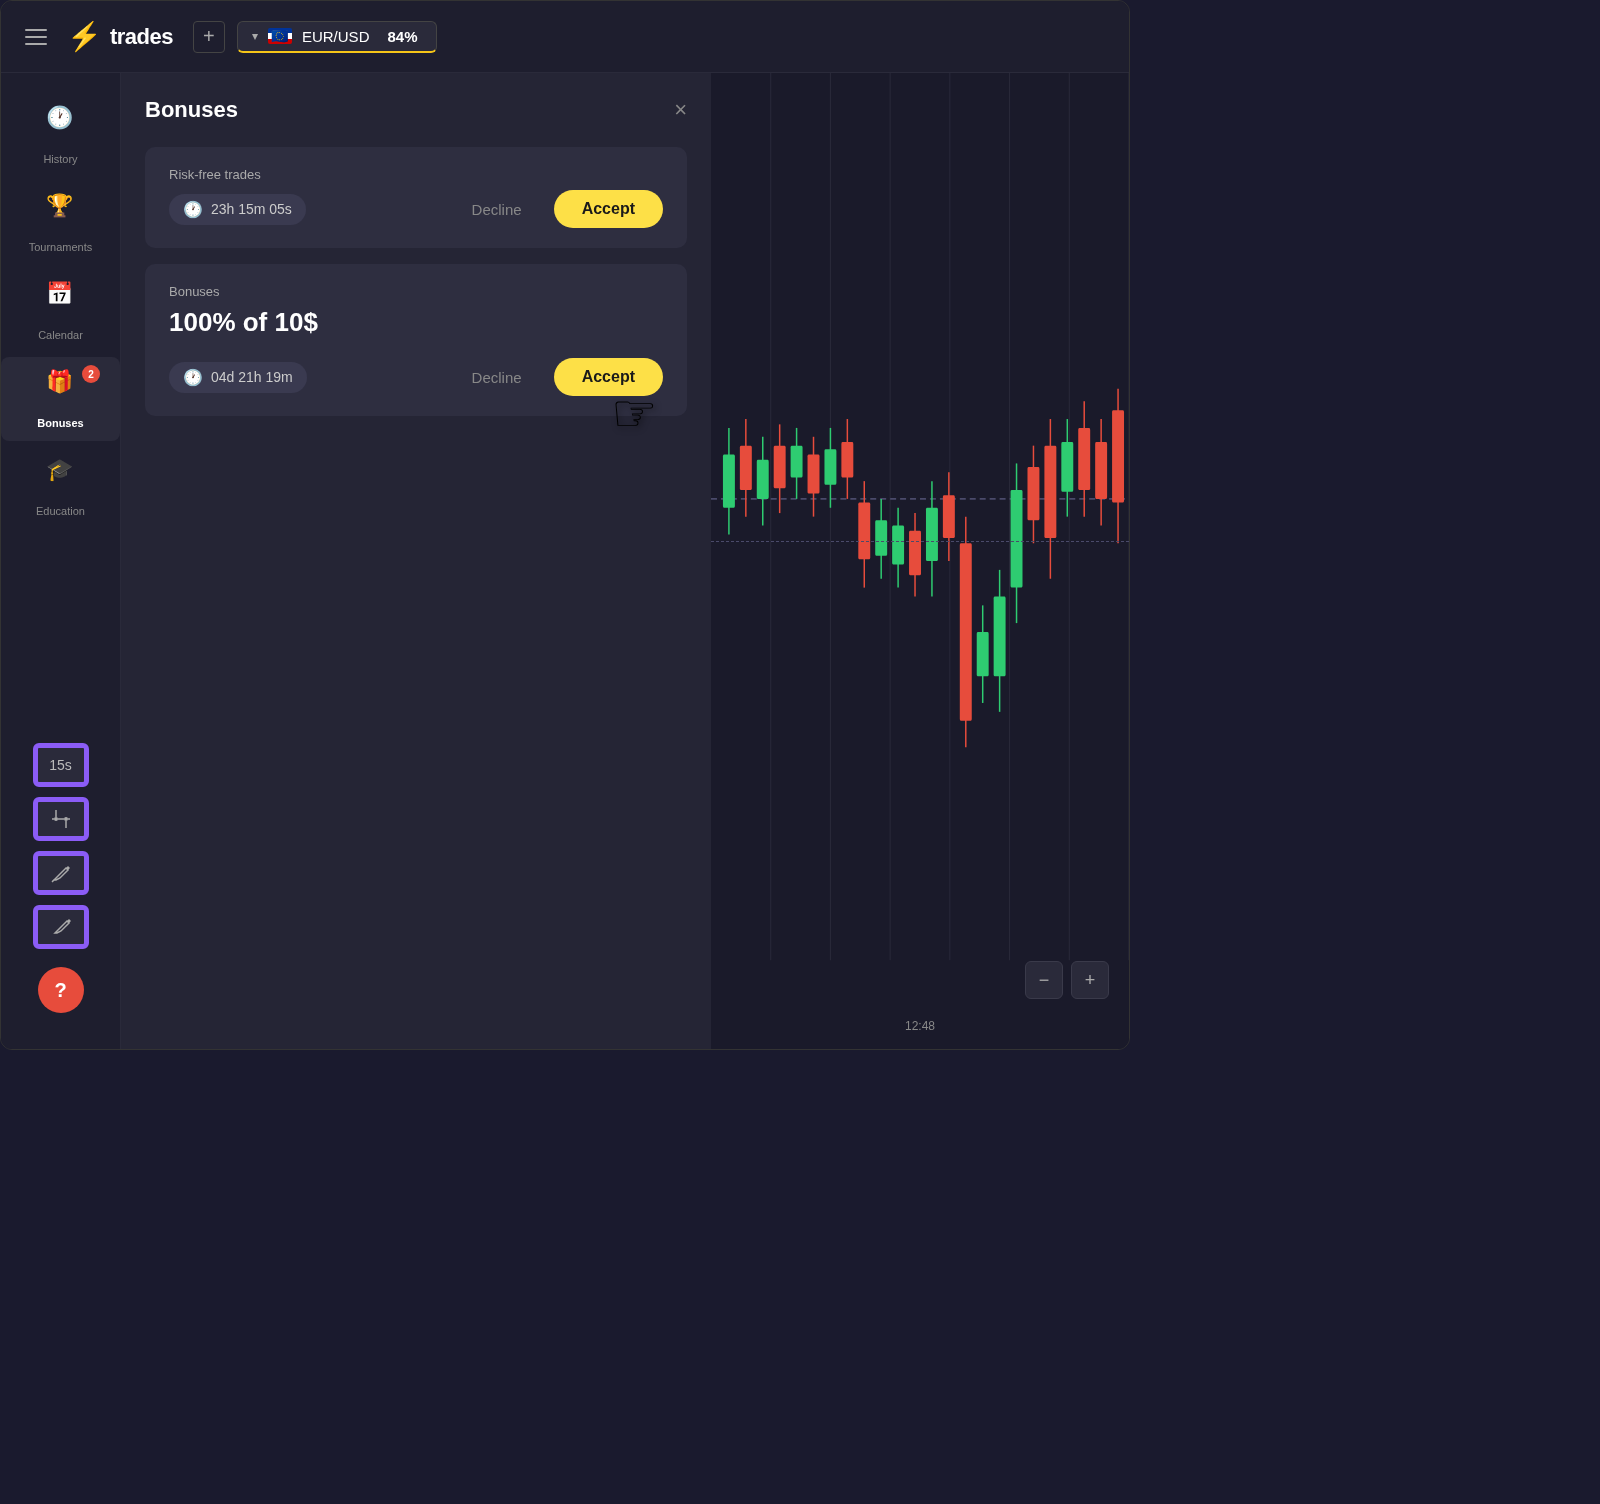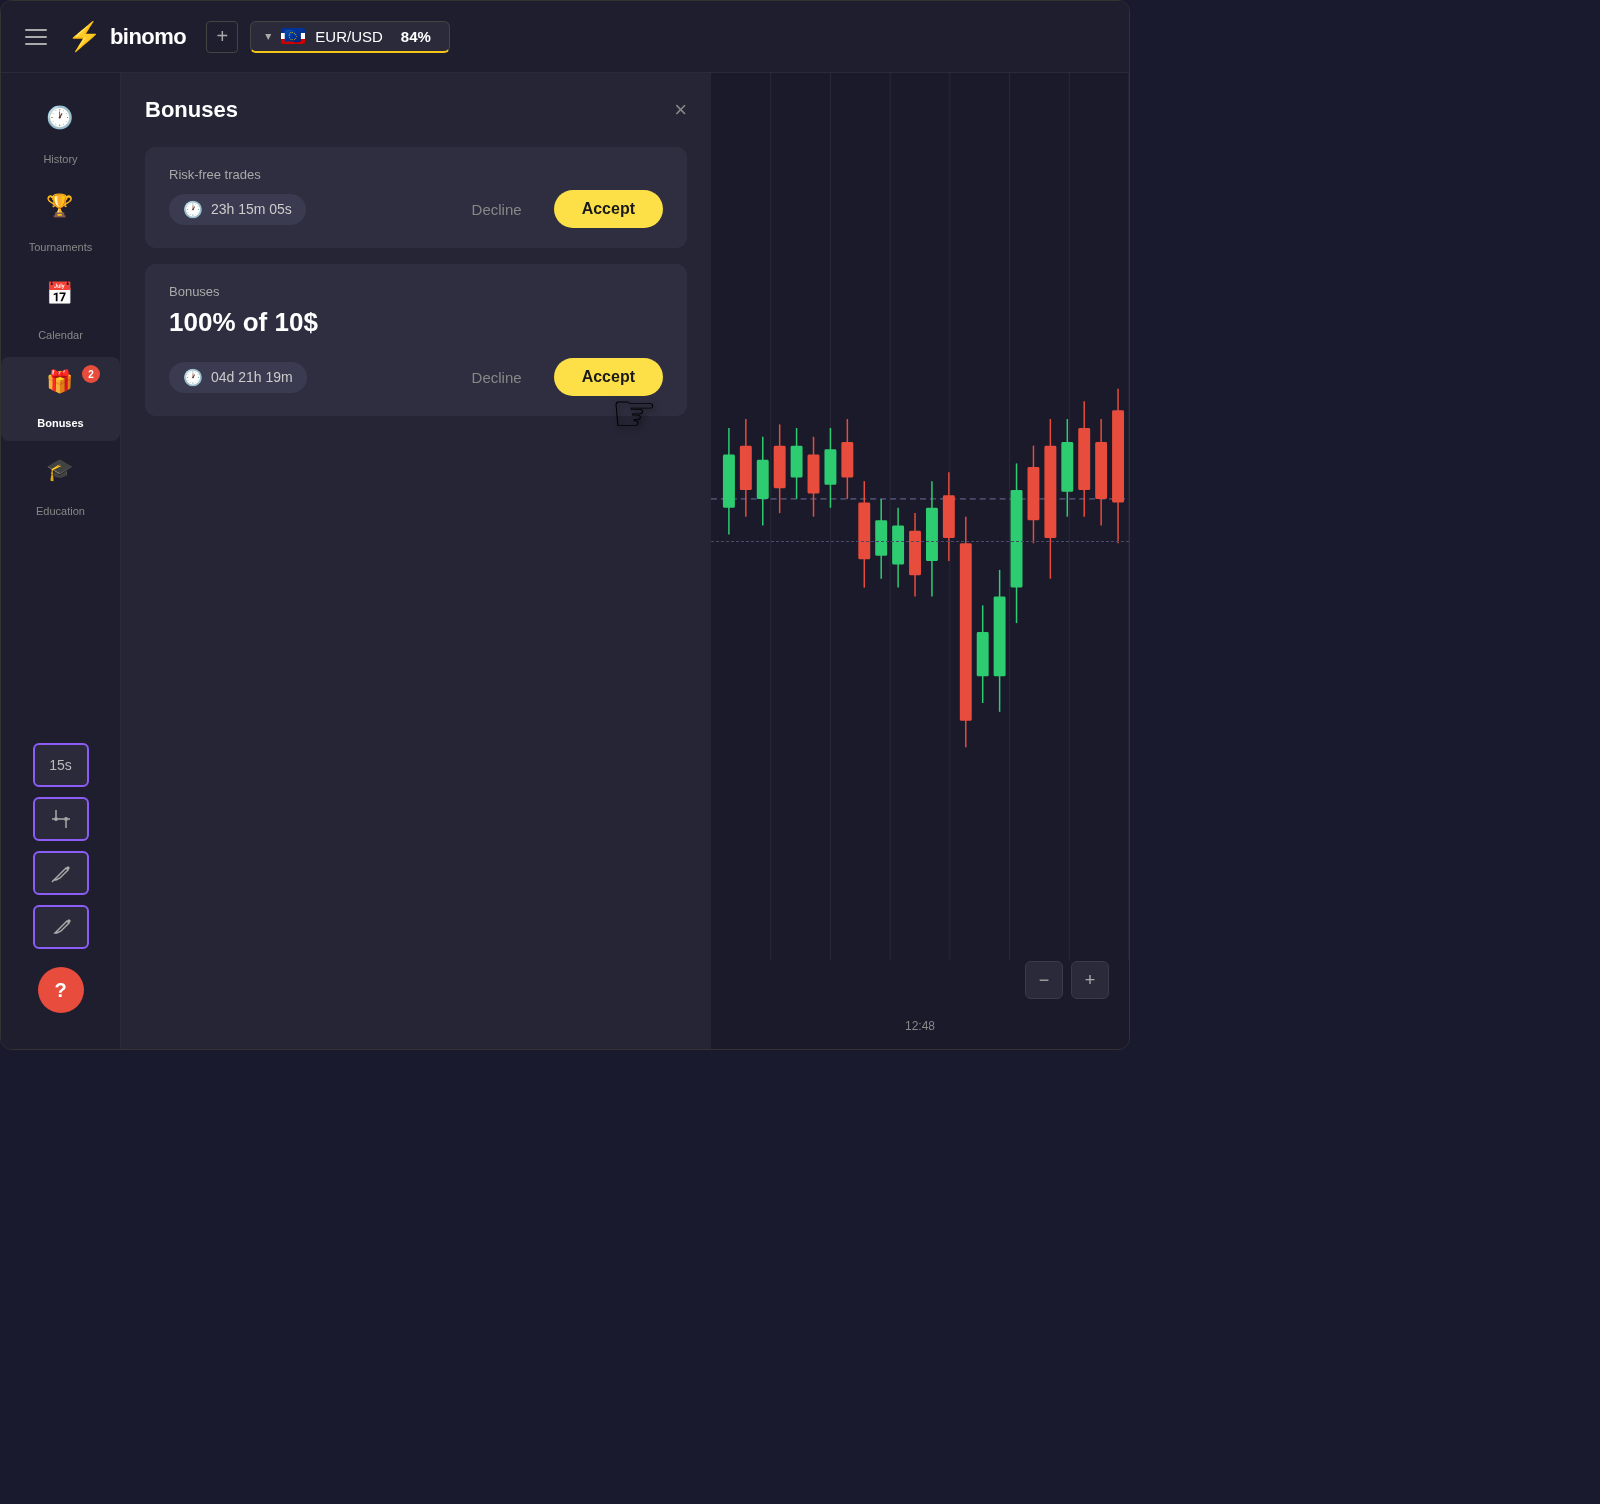--- a/index.html
+++ b/index.html
@@ -175,21 +175,21 @@
       flex-direction: column;
       align-items: center;
       gap: 10px;
       padding: 16px 0;
       width: 100%;
     }
     .tool-btn {
       width: 56px;
       height: 44px;
       background: #2a2a3a;
-      border: 2px solid #8b5cf6;
+      border: 5px solid #8b5cf6;
       border-radius: 6px;
       color: #bbb;
       font-size: 14px;
       cursor: pointer;
       display: flex;
       align-items: center;
       justify-content: center;
     }
     .help-btn {
       width: 46px;
@@ -358,21 +358,21 @@
 
 <div class="header">
   <button class="hamburger-btn">
     <span></span>
     <span></span>
     <span></span>
   </button>
 
   <div class="logo">
     <span class="logo-icon">⚡</span>
-    <span class="logo-text">binomo</span>
+    <span class="logo-text">trades</span>
   </div>
 
   <button class="add-tab-btn">+</button>
 
   <div class="asset-selector">
     <span class="chevron">▾</span>
     <span class="flag">🇪🇺</span>
     <span class="asset-name">EUR/USD</span>
     <span class="asset-percent">84%</span>
   </div>

